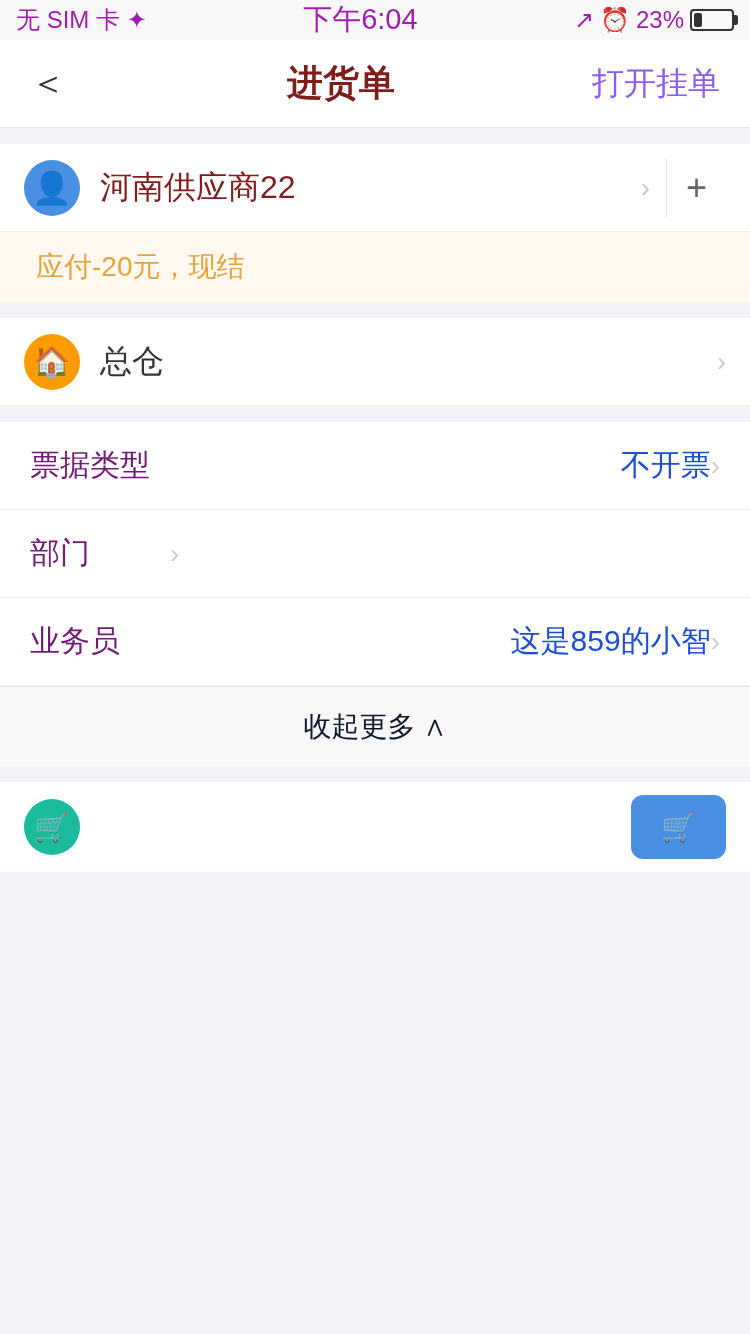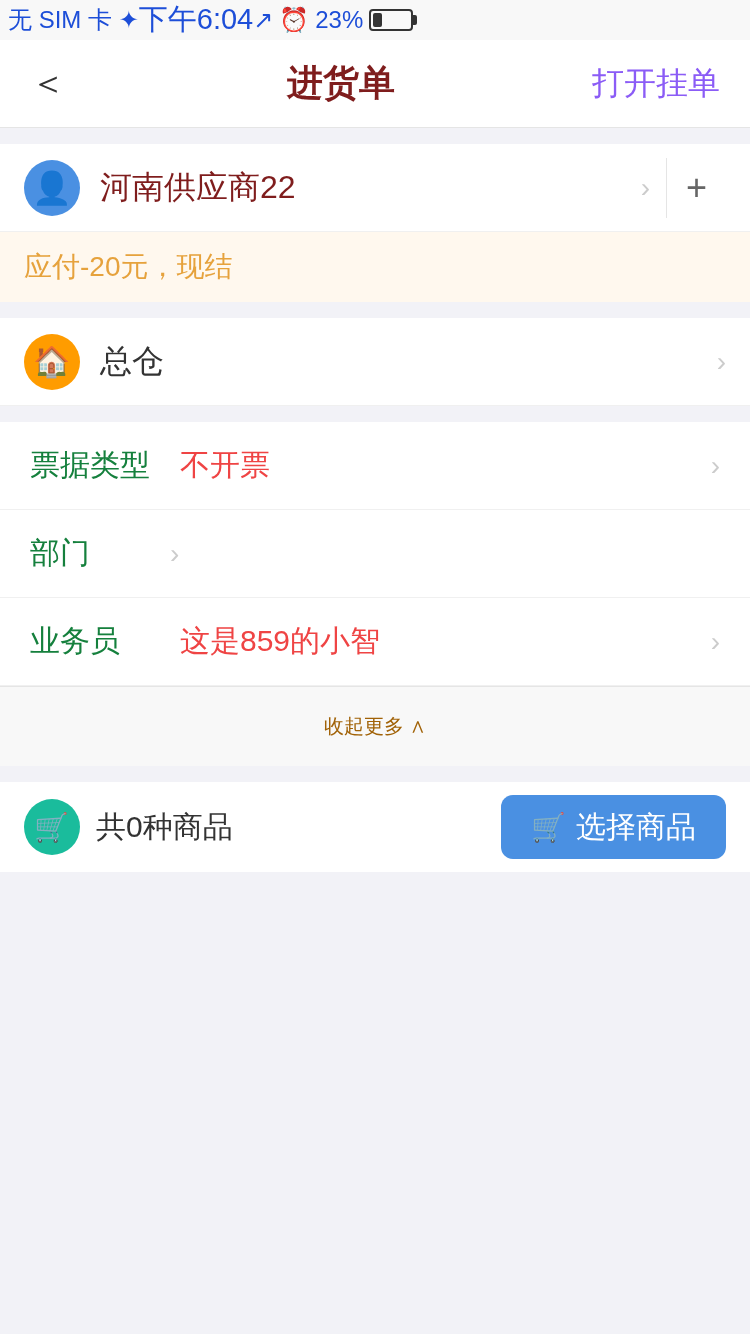--- a/index.html
+++ b/index.html
@@ -14,24 +14,24 @@
       overflow-x: hidden;
     }
 
     
     .status-bar {
       width: 750px;
       height: 40px;
       background: #f8f8f8;
       display: flex;
       align-items: center;
-      justify-content: flex-start;
-      padding: 0 8px;
+      justify-content: space-between;
+      padding: 0 16px;
       font-size: 24px;
-      color: #1d4ed8;
+      color: #a21caf;
     }
     .status-left { display: flex; align-items: center; gap: 8px; }
     .status-center { font-size: 29px; font-weight: 400; }
     .status-right { display: flex; align-items: center; gap: 6px; font-size: 24px; }
     .battery-icon {
       width: 44px; height: 22px; border: 2px solid #333; border-radius: 4px; position: relative; display: inline-flex; align-items: center; padding: 2px;
     }
     .battery-icon::after {
       content: ''; position: absolute; right: -6px; top: 50%; transform: translateY(-50%); width: 4px; height: 10px; background: #333; border-radius: 0 2px 2px 0;
     }
@@ -85,21 +85,21 @@
     .chevron { font-size: 28px; color: #ccc; }
     .supplier-add-btn {
       width: 60px; height: 60px; display: flex; align-items: center; justify-content: center;
       border-left: 1px solid #e5e5e5; margin-left: 16px; flex-shrink: 0;
     }
     .plus-icon { font-size: 36px; color: #666; }
 
     
     .notice-banner {
       background: #fff8ee;
-      padding: 16px 24px;
+      padding: 16px 36px;
       font-size: 28px;
       color: #e6a23c;
     }
 
     
     .warehouse-row {
       display: flex;
       align-items: center;
       padding: 0 24px;
       height: 88px;
@@ -119,46 +119,47 @@
     .form-row {
       display: flex;
       align-items: center;
       padding: 0 30px;
       height: 88px;
       border-bottom: 1px solid #f0f0f0;
       background: #fff;
     }
     .form-label {
       font-size: 30px;
-      color: #15803d;
+      color: #701a75;
       width: 140px;
       flex-shrink: 0;
     }
     .form-value {
       flex: 1;
       font-size: 30px;
-      color: #ef4444;
+      color: #1d4ed8;
       padding-left: 10px;
+      text-align: right;
     }
     .form-placeholder {
       flex: 1;
       font-size: 30px;
       color: #ccc;
       padding-left: 10px;
     }
 
     
     .collapse-row {
       display: flex;
       align-items: center;
       justify-content: center;
       height: 80px;
       background: #f8f8f8;
-      font-size: 20px;
-      color: #a16207;
+      font-size: 28px;
+      color: #0f172a;
       border-top: 1px solid #e5e5e5;
     }
 
     
     .bottom-section {
       background: #fff;
       margin-top: 16px;
       display: flex;
       align-items: center;
       justify-content: space-between;
@@ -267,21 +268,19 @@
 
 
   <div class="collapse-row">收起更多 ∧</div>
 </div>
 
 <div class="bottom-section">
   <div class="product-count-wrap">
     <div class="cart-icon-wrap">
       <span class="cart-icon">🛒</span>
     </div>
-    <span class="product-count-text">共0种商品</span>
   </div>
   <button class="select-product-btn">
     <span class="btn-icon">🛒</span>
-    <span>选择商品</span>
   </button>
 </div>
 
 <div class="page-bg"></div>
 
 </body></html>

